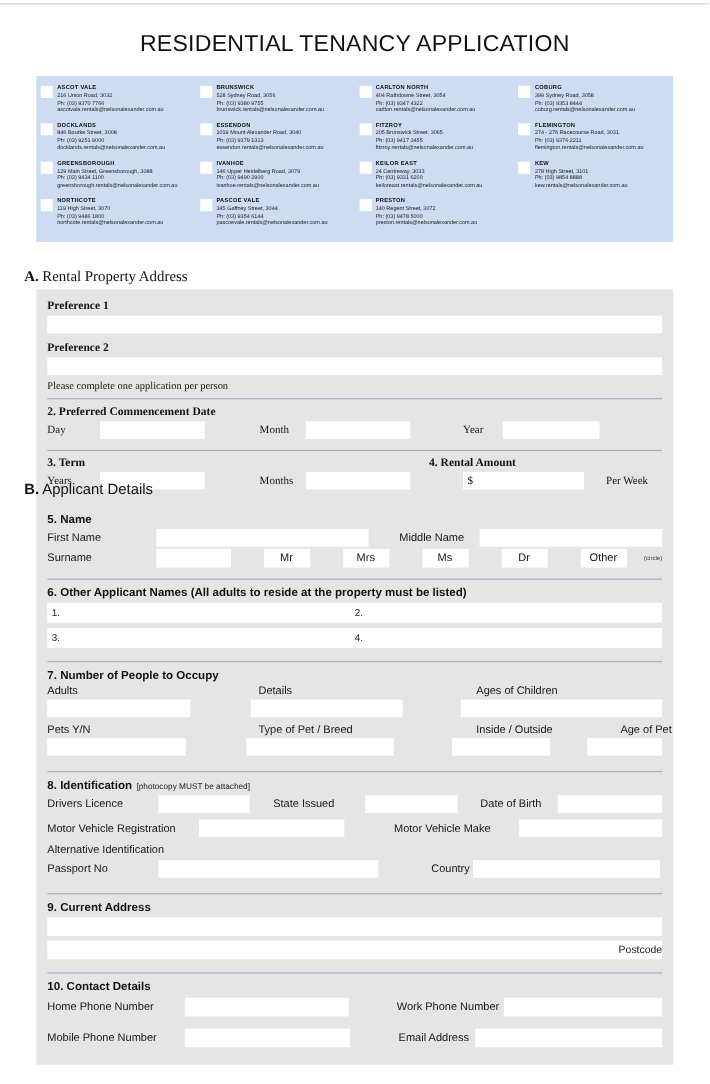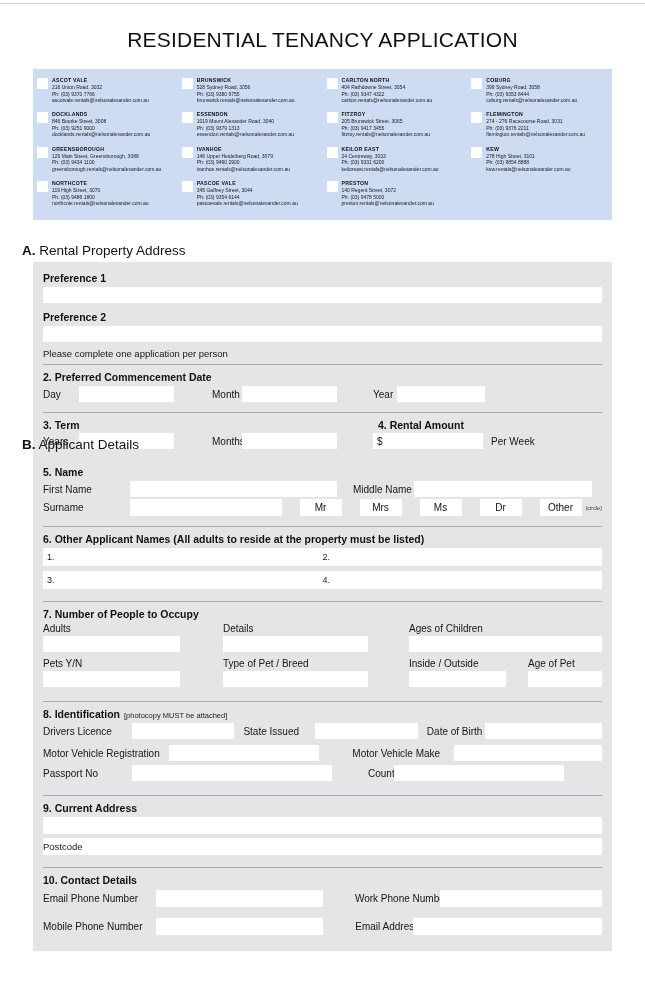--- a/index.html
+++ b/index.html
@@ -126,21 +126,21 @@
 
   .fld {
     background: #ffffff;
     height: 16px;
     display: block;
   }
   .fld.tall { height: 17px; }
   .row {
     display: flex;
     align-items: center;
-    gap: 0;
+    gap: 12px;
     margin: 2px 0;
   }
   .row .lbl { flex: 0 0 auto; }
 
   
   .fullfld { width: 100%; }
 
   
   .opt {
     background: #ffffff;
@@ -174,21 +174,21 @@
     padding-left: 4px;
     font-size: 10px;
     color: #111;
   }
 
   .postcode-field {
     background: #ffffff;
     height: 17px;
     display: flex;
     align-items: center;
-    justify-content: flex-start;
+    justify-content: flex-end;
     font-size: 9.5px;
     color: #151515;
     width: 100%;
   }
 </style>
 </head>
 <body>
 
 <div class="top-rule"></div>
 
@@ -336,21 +336,21 @@
       <span class="office-body">
         <span class="office-name">KEW</span>
         <span class="office-line">278 High Street,  3101</span>
         <span class="office-line">Ph: (03) 9854 8888</span>
         <span class="office-line">kew.rentals@nelsonalexander.com.au</span>
       </span>
     </div>
   </div>
 </div>
 
-<div style="position:absolute; top:243px; left:0; right:0;">
+<div style="position:absolute; top:243px; left:0; right:0;font-family:Liberation Serif, serif;">
   <div class="sec-head">
     <b>A.</b><span> Rental Property Address</span>
   </div>
 
   <div class="panel">
     <div class="block">
       <span class="q-title">Preference 1</span>
       <span class="fld fullfld"></span>
     </div>
     <div class="block">
@@ -470,20 +470,23 @@
         <span class="fld" style="width:118px"></span>
         <span class="lbl" style="padding-left:9px; width:67px">Date of Birth</span>
         <span class="fld" style="width:135px"></span>
       </div>
       <div class="row" style="margin-top:6px">
         <span class="lbl" style="width:126px">Motor Vehicle Registration</span>
         <span class="fld" style="width:172px"></span>
         <span class="lbl" style="padding-left:33px; width:135px">Motor Vehicle Make</span>
         <span class="fld" style="width:169px"></span>
       </div>
+      <div class="row" style="margin-top:6px">
+        <span class="lbl">Alternative Identification</span>
+      </div>
       <div class="row" style="margin-top:4px">
         <span class="lbl" style="width:89px">Passport No</span>
         <span class="fld" style="width:200px"></span>
         <span class="lbl" style="padding-left:36px; width:62px">Country</span>
         <span class="fld" style="width:170px"></span>
       </div>
     </div>
     <div class="divider" style="margin-top:8px"></div>
 
     <div class="block">
@@ -491,21 +494,21 @@
       <span class="fld tall fullfld" style="margin-bottom:4px"></span>
       <span class="postcode-field">
           <span>Postcode</span>
         </span>
     </div>
     <div class="divider" style="margin-top:8px"></div>
 
     <div class="block">
       <span class="q-title">10. Contact Details</span>
       <div class="row" style="margin-top:4px">
-        <span class="lbl" style="width:113px">Email Phone Number</span>
+        <span class="lbl" style="width:113px">Home Phone Number</span>
         <span class="fld tall" style="width:172px"></span>
         <span class="lbl" style="padding-left:32px; width:117px">Work Phone Number</span>
         <span class="fld tall" style="width:167px"></span>
       </div>
       <div class="row" style="margin-top:11px">
         <span class="lbl" style="width:113px">Mobile Phone Number</span>
         <span class="fld tall" style="width:172px"></span>
         <span class="lbl" style="padding-left:32px; width:90px">Email Address</span>
         <span class="fld tall" style="width:194px"></span>
       </div>

